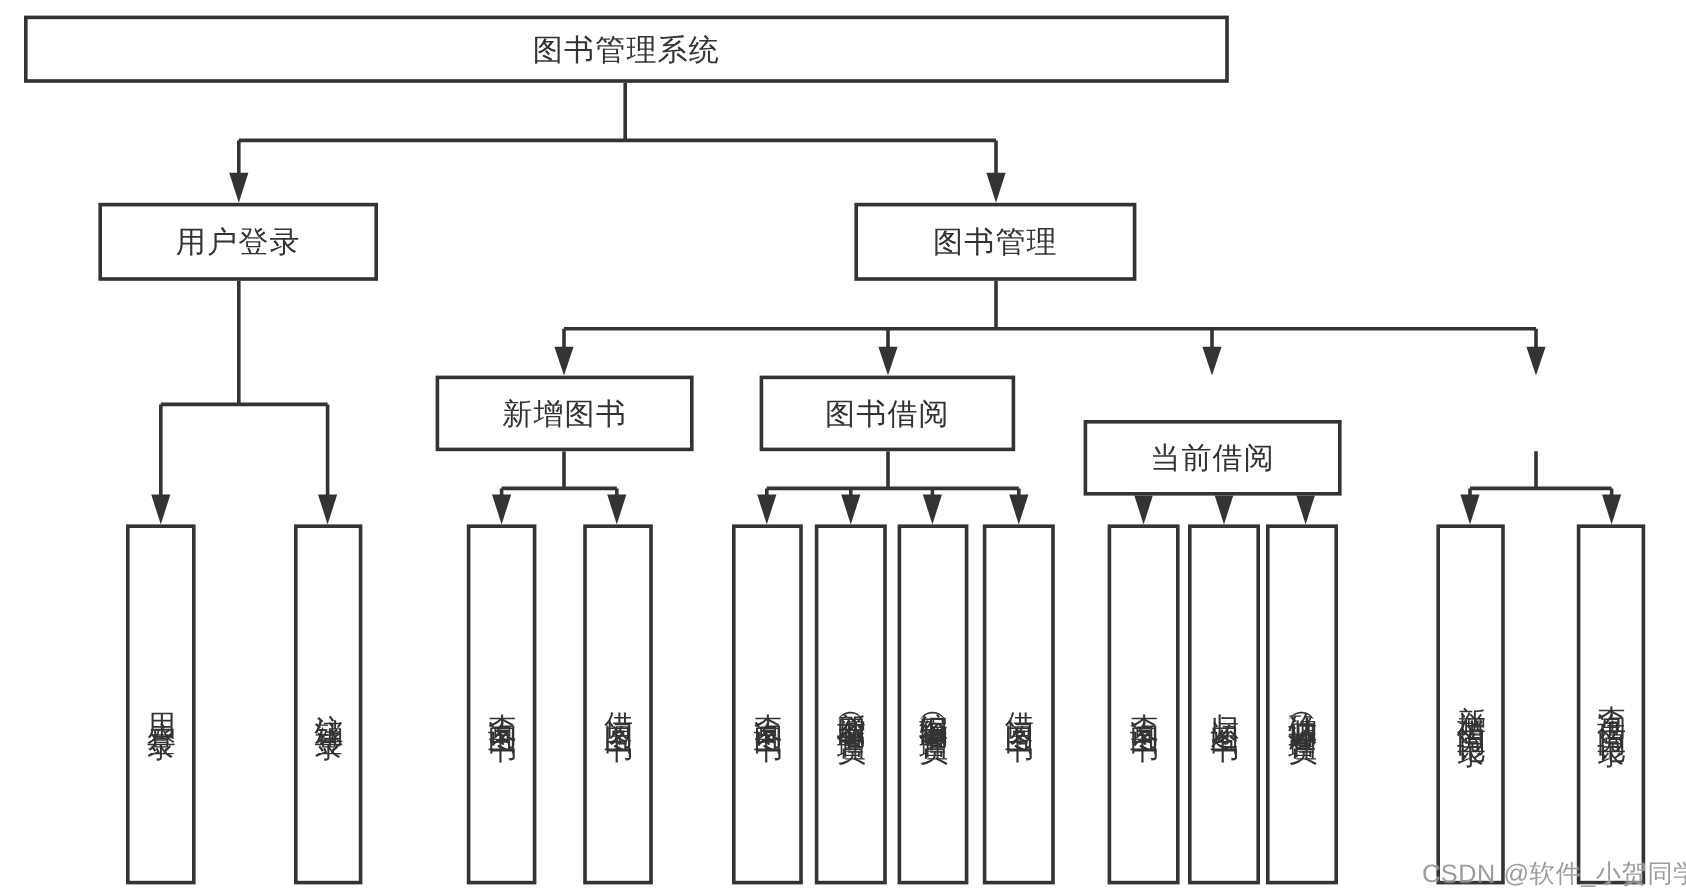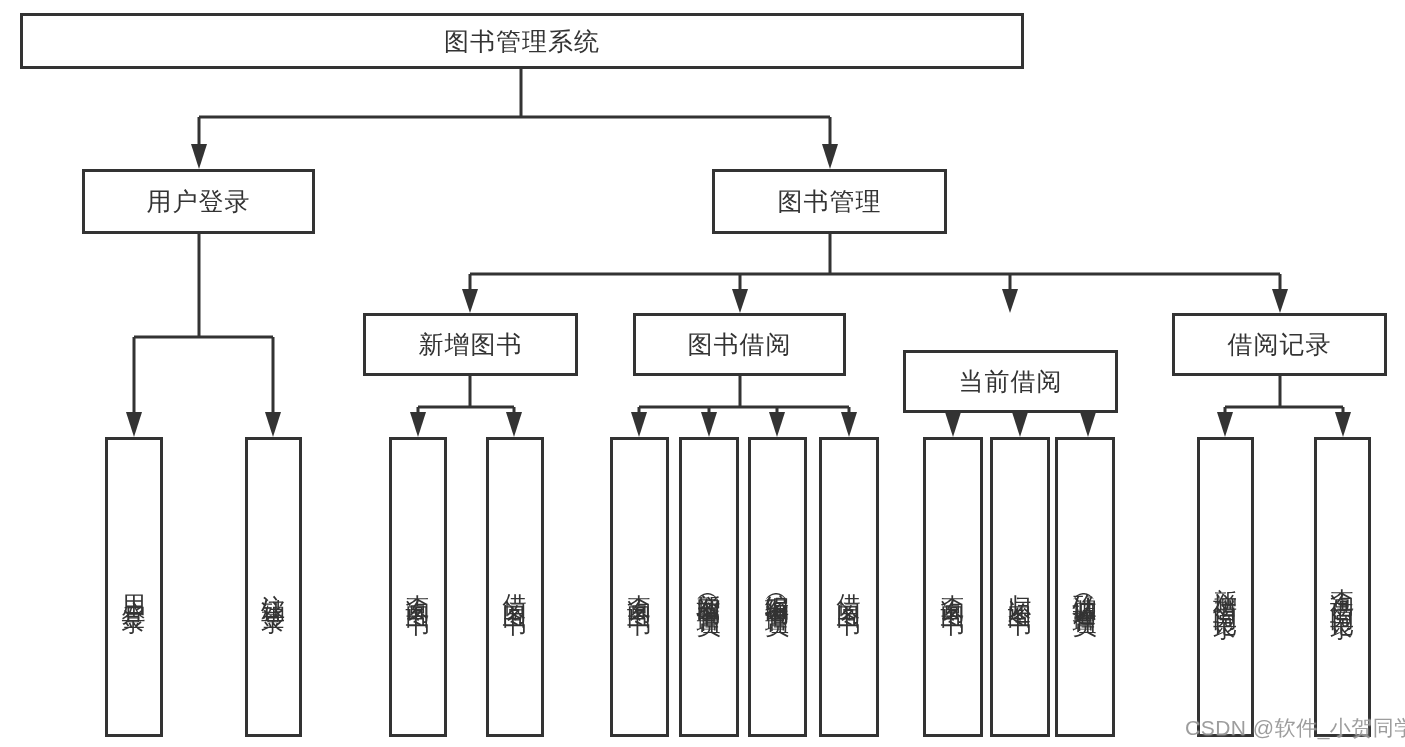--- a/index.html
+++ b/index.html
@@ -114,23 +114,20 @@
 
   <div class="box hbox" style="left:363px; top:313px; width:215px; height:63px;">
     <span>新增图书</span>
   </div>
   <div class="box hbox" style="left:633px; top:313px; width:213px; height:63px;">
     <span>图书借阅</span>
   </div>
   <div class="box hbox" style="left:903px; top:313px; width:215px; height:63px;margin-top:37px;">
     <span>当前借阅</span>
   </div>
-  <div class="box hbox" style="left:1172px; top:313px; width:215px; height:63px;">
-    <span>借阅记录</span>
-  </div>
 
   <div class="box vbox" style="left:105px; top:437px; width:58px; height:300px;">
     <span>用户登录</span>
   </div>
   <div class="box vbox" style="left:245px; top:437px; width:57px; height:300px;">
     <span>注销登录</span>
   </div>
 
   <div class="box vbox" style="left:389px; top:437px; width:58px; height:300px;">
     <span>查询图书</span>

